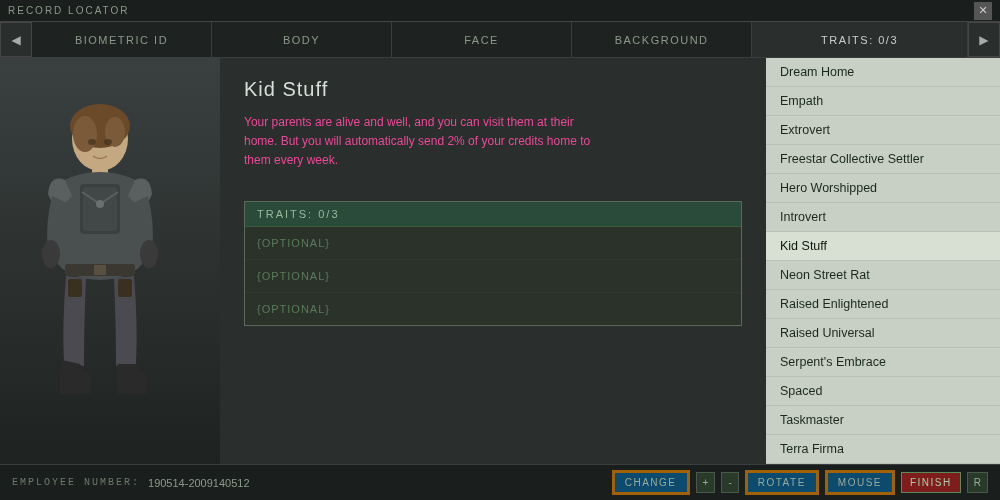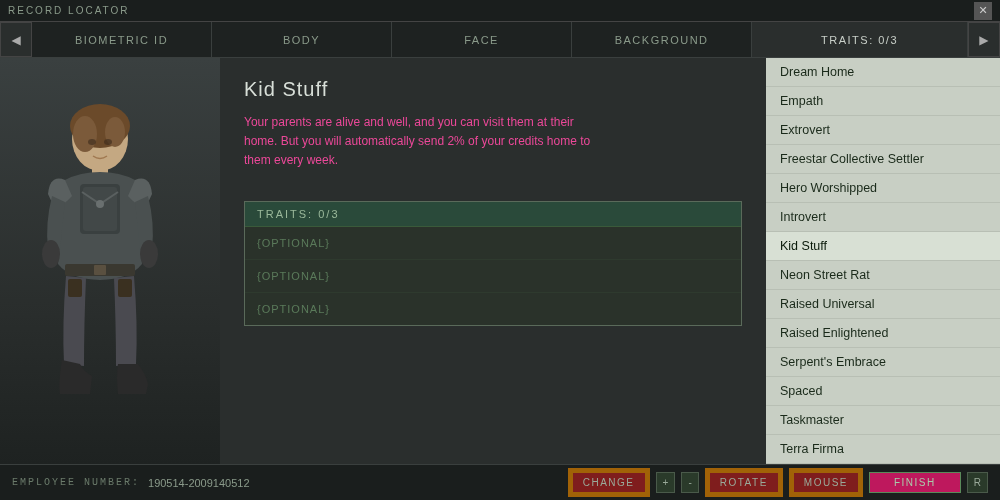--- a/index.html
+++ b/index.html
@@ -209,44 +209,44 @@
       font-size: 11px;
       color: #8a9a8a;
     }
     #bottom-right-controls {
       margin-left: auto;
       display: flex;
       align-items: center;
       gap: 6px;
     }
     .bottom-btn {
-      background: #7f1d1d;
-      border: 5px solid #a16207;
+      background: #0c4a6e;
+      border: 3px solid #a16207;
       color: #9aaa9a;
       font-size: 10px;
       letter-spacing: 1.5px;
       padding: 4px 10px;
       cursor: pointer;
       text-transform: uppercase;
     }
     .bottom-btn-small {
       background: #2a3a2a;
       border: 1px solid #4a5a4a;
       color: #9aaa9a;
       font-size: 10px;
       padding: 4px 6px;
       cursor: pointer;
     }
     .finish-btn {
-      background: #be185d;
+      background: #7f1d1d;
       border: 1px solid #5a8a5a;
       color: #aacaaa;
       font-size: 10px;
       letter-spacing: 1.5px;
-      padding: 4px 24px;
+      padding: 4px 8px;
       cursor: pointer;
       text-transform: uppercase;
     }
   </style>
 </head>
 <body>
 
 <div id="top-bar">
   <span id="record-locator-label">RECORD LOCATOR</span>
   <div id="top-bar-right">
@@ -336,22 +336,22 @@
 
   <div id="right-panel">
   <div class="trait-list-item">Dream Home</div>
       <div class="trait-list-item">Empath</div>
       <div class="trait-list-item">Extrovert</div>
       <div class="trait-list-item">Freestar Collective Settler</div>
       <div class="trait-list-item">Hero Worshipped</div>
       <div class="trait-list-item">Introvert</div>
       <div class="trait-list-item selected">Kid Stuff</div>
       <div class="trait-list-item">Neon Street Rat</div>
+      <div class="trait-list-item">Raised Enlightened</div>
       <div class="trait-list-item">Raised Universal</div>
-      <div class="trait-list-item">Raised Enlightened</div>
       <div class="trait-list-item">Serpent's Embrace</div>
       <div class="trait-list-item">Spaced</div>
       <div class="trait-list-item">Taskmaster</div>
       <div class="trait-list-item">Terra Firma</div>
     </div>
 
 </div>
 
 <div id="bottom-bar">
   <span id="employee-label">EMPLOYEE NUMBER:</span>

